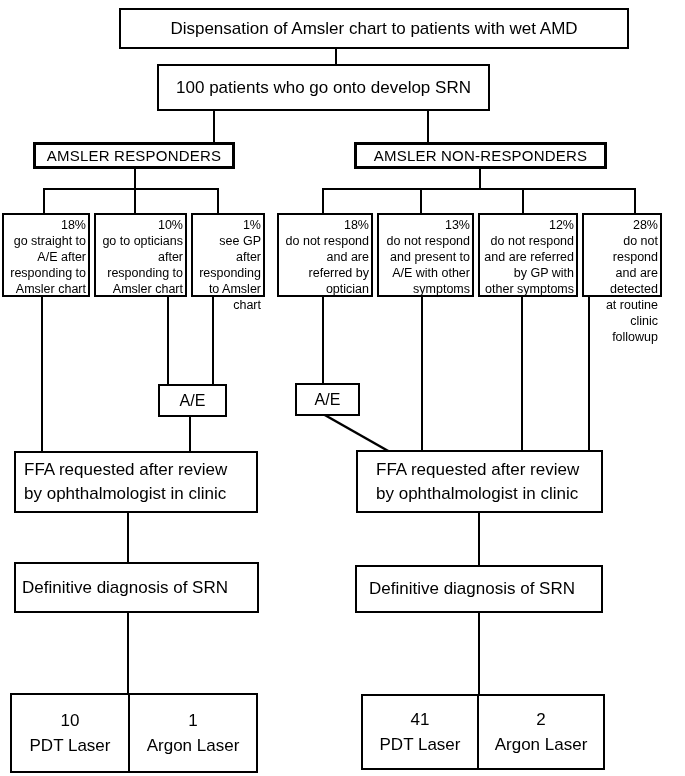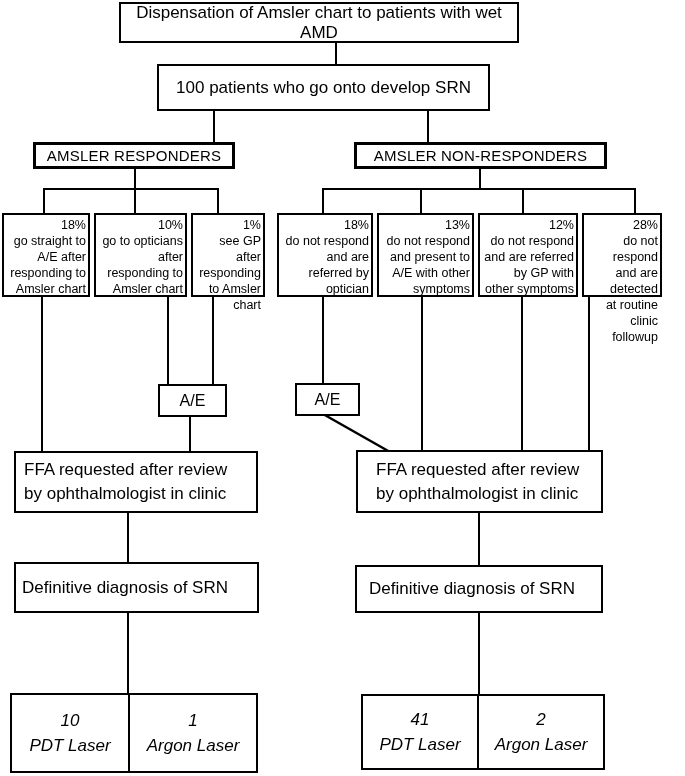--- a/index.html
+++ b/index.html
@@ -55,21 +55,20 @@
     display: flex;
   }
   .cell {
     display: flex;
     flex-direction: column;
     align-items: center;
     justify-content: center;
     font-size: 17px;
     line-height: 25px;
     text-align: center;
-    font-style: italic;
   }
   .cell.first { width: 116px; border-right: 2px solid #000000; }
   .cell.rest { flex: 1; }
 </style>
 </head>
 <body>
 
 <div class="canvas">
 
   <div class="vl" style="left:335px;top:43px;height:21px"></div>
@@ -101,21 +100,21 @@
 
   <svg class="diag" width="685" height="776">
     <line x1="323" y1="414" x2="390" y2="452" stroke="#000000" stroke-width="2.5"></line>
   </svg>
 
   <div class="vl" style="left:127px;top:512px;height:51px"></div>
   <div class="vl" style="left:478px;top:512px;height:54px"></div>
   <div class="vl" style="left:127px;top:612px;height:82px"></div>
   <div class="vl" style="left:478px;top:611px;height:84px"></div>
 
-  <div class="node big" style="left:119px;top:2px;width:400px;height:41px">
+  <div class="node big" style="left:119px;top:8px;width:510px;height:41px">
     <span>Dispensation of Amsler chart to patients with wet AMD</span>
   </div>
 
   <div class="node big" style="left:157px;top:64px;width:333px;height:47px">
     <span>100 patients who go onto develop SRN</span>
   </div>
 
   <div class="node hdr" style="left:33px;top:142px;width:202px;height:27px">
     <span>AMSLER RESPONDERS</span>
   </div>

